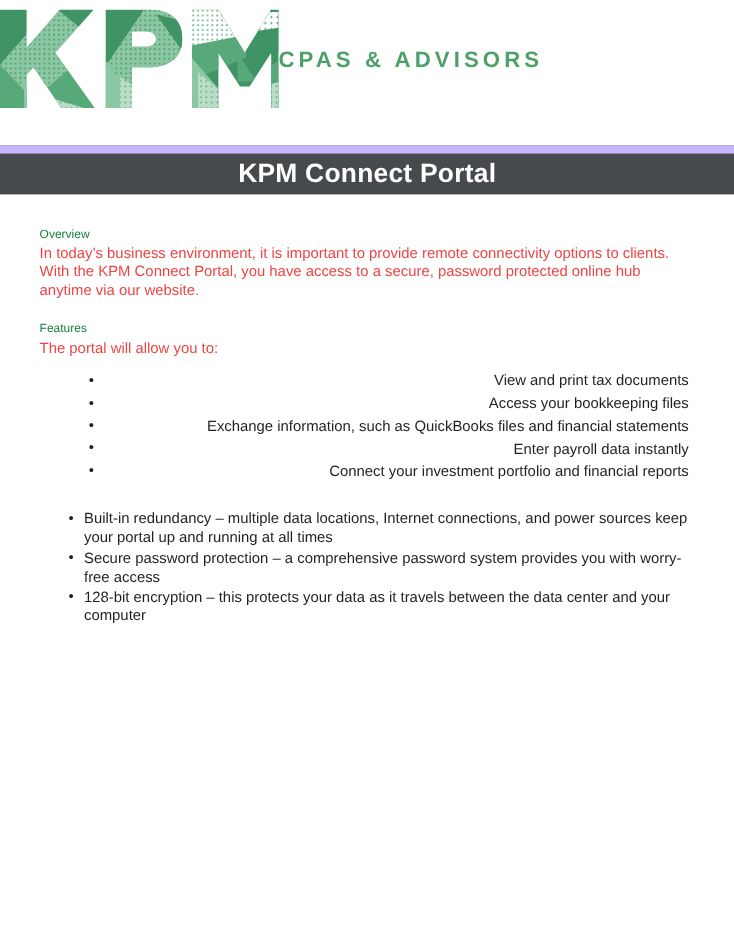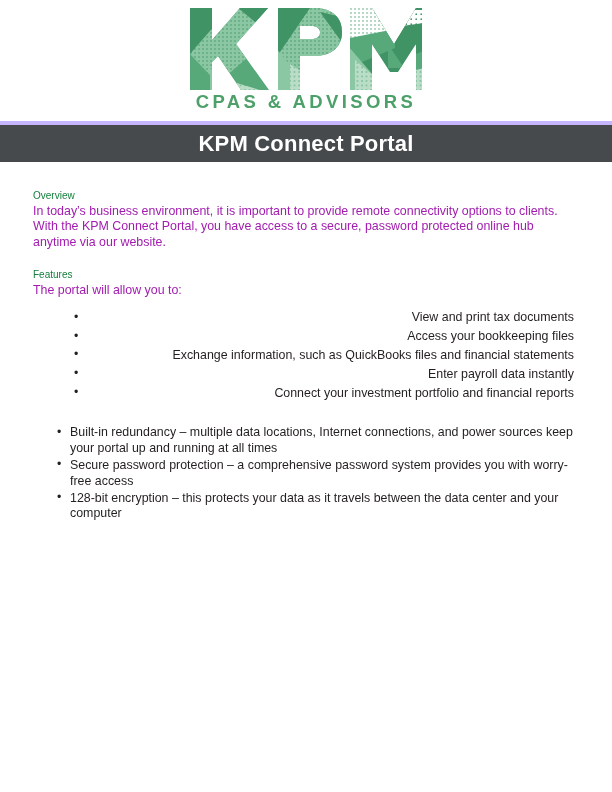--- a/index.html
+++ b/index.html
@@ -14,21 +14,21 @@
     font-family: "Liberation Sans", sans-serif;
     color: #231f20;
     overflow: hidden;
   }
 
   
   .logo-block {
     width: 612px;
     padding-top: 8px;
     display: flex;
-    flex-direction: column;
+    flex-direction: row;
     align-items: center;
   }
   .logo-mark {
     display: block;
   }
   .logo-tagline {
     margin-top: 1px;
     font-family: "Liberation Sans", sans-serif;
     font-size: 18.5px;
     font-weight: bold;
@@ -39,21 +39,21 @@
   }
 
   
   .title-banner {
     position: absolute;
     left: 0;
     top: 121px;
     width: 612px;
     height: 41px;
     background: #474a4d;
-    border-top: 4px solid #c4b5fd;
+    border-top: 7px solid #c4b5fd;
     box-sizing: border-box;
     display: flex;
     align-items: center;
     justify-content: center;
   }
   .title-banner-text {
     color: #ffffff;
     font-size: 22px;
     font-weight: 600;
     letter-spacing: 0.2px;
@@ -71,21 +71,21 @@
     color: #15803d;
     font-size: 10px;
     font-weight: normal;
     line-height: 1.25;
     margin: 0 0 1px 0;
   }
   .para {
     font-size: 12.4px;
     line-height: 15.6px;
     margin: 0;
-    color: #a21caf;
+    color: #ef4444;
     max-width: 545px;
   }
   .section-gap { height: 19px; }
 
   
   ul.bullets {
     list-style: none;
     margin: 0;
     padding: 0;
   }

